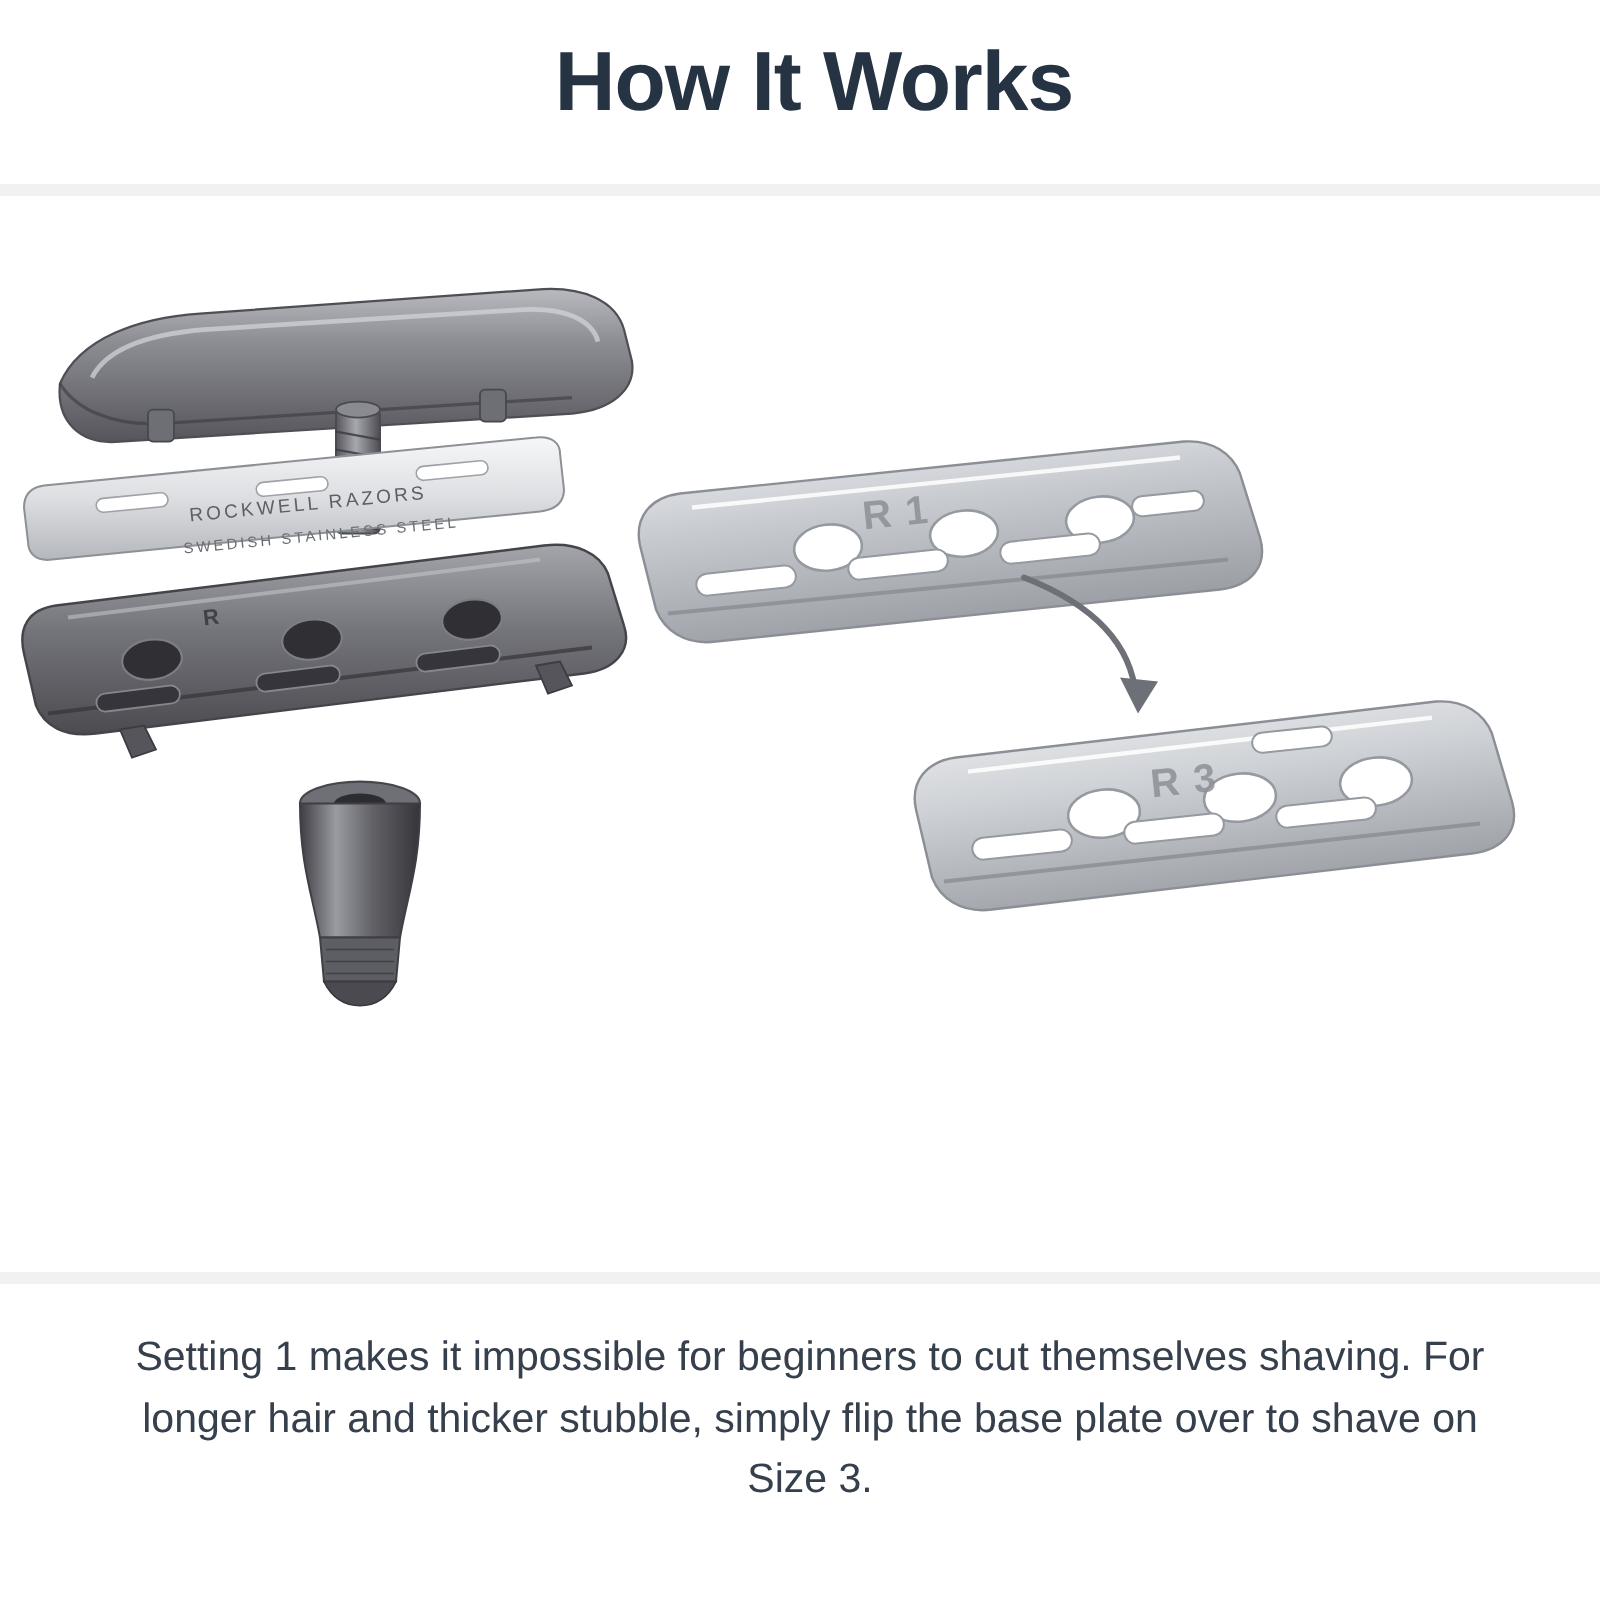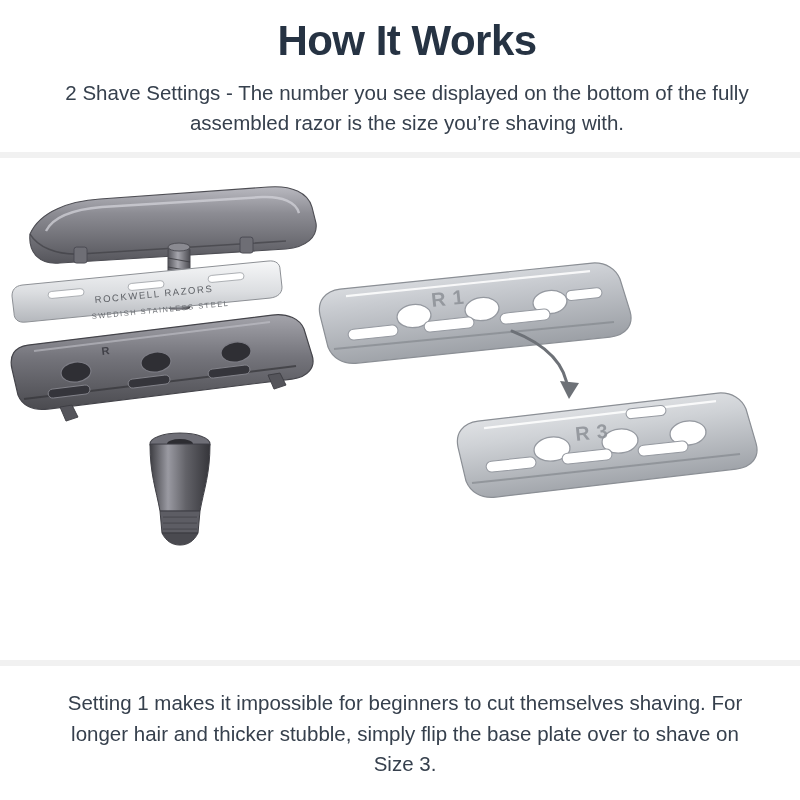--- a/index.html
+++ b/index.html
@@ -64,42 +64,41 @@
   }
   .illustration svg {
     display: block;
     width: 800px;
     height: 100%;
   }
 
   
   .footer {
     background: #ffffff;
-    padding: 22px 40px 20px 40px;
+    padding: 22px 40px 44px 40px;
     text-align: center;
     flex: 0 0 auto;
     margin-left: 10px;
   }
   .footer-text {
     font-size: 20.5px;
     line-height: 1.5;
     color: #36404d;
     margin: 0 auto;
     max-width: 710px;
     font-weight: 400;
   }
 </style>
 </head>
 <body>
 
 <div class="page">
 
   <div class="header">
     <h1 class="title">How It Works</h1>
-    <p class="subtitle">2 Shave Settings - The number you see displayed on the bottom of the fully assembled razor is the size you’re shaving with.</p>
   </div>
 
   <div class="divider"></div>
 
   <div class="illustration">
     <svg viewBox="0 0 800 500" preserveAspectRatio="xMidYMid meet">
       <defs>
         <linearGradient id="gmTop" x1="0" y1="0" x2="0" y2="1">
           <stop offset="0%" stop-color="#b9b9c0"></stop>
           <stop offset="35%" stop-color="#8c8c93"></stop>

